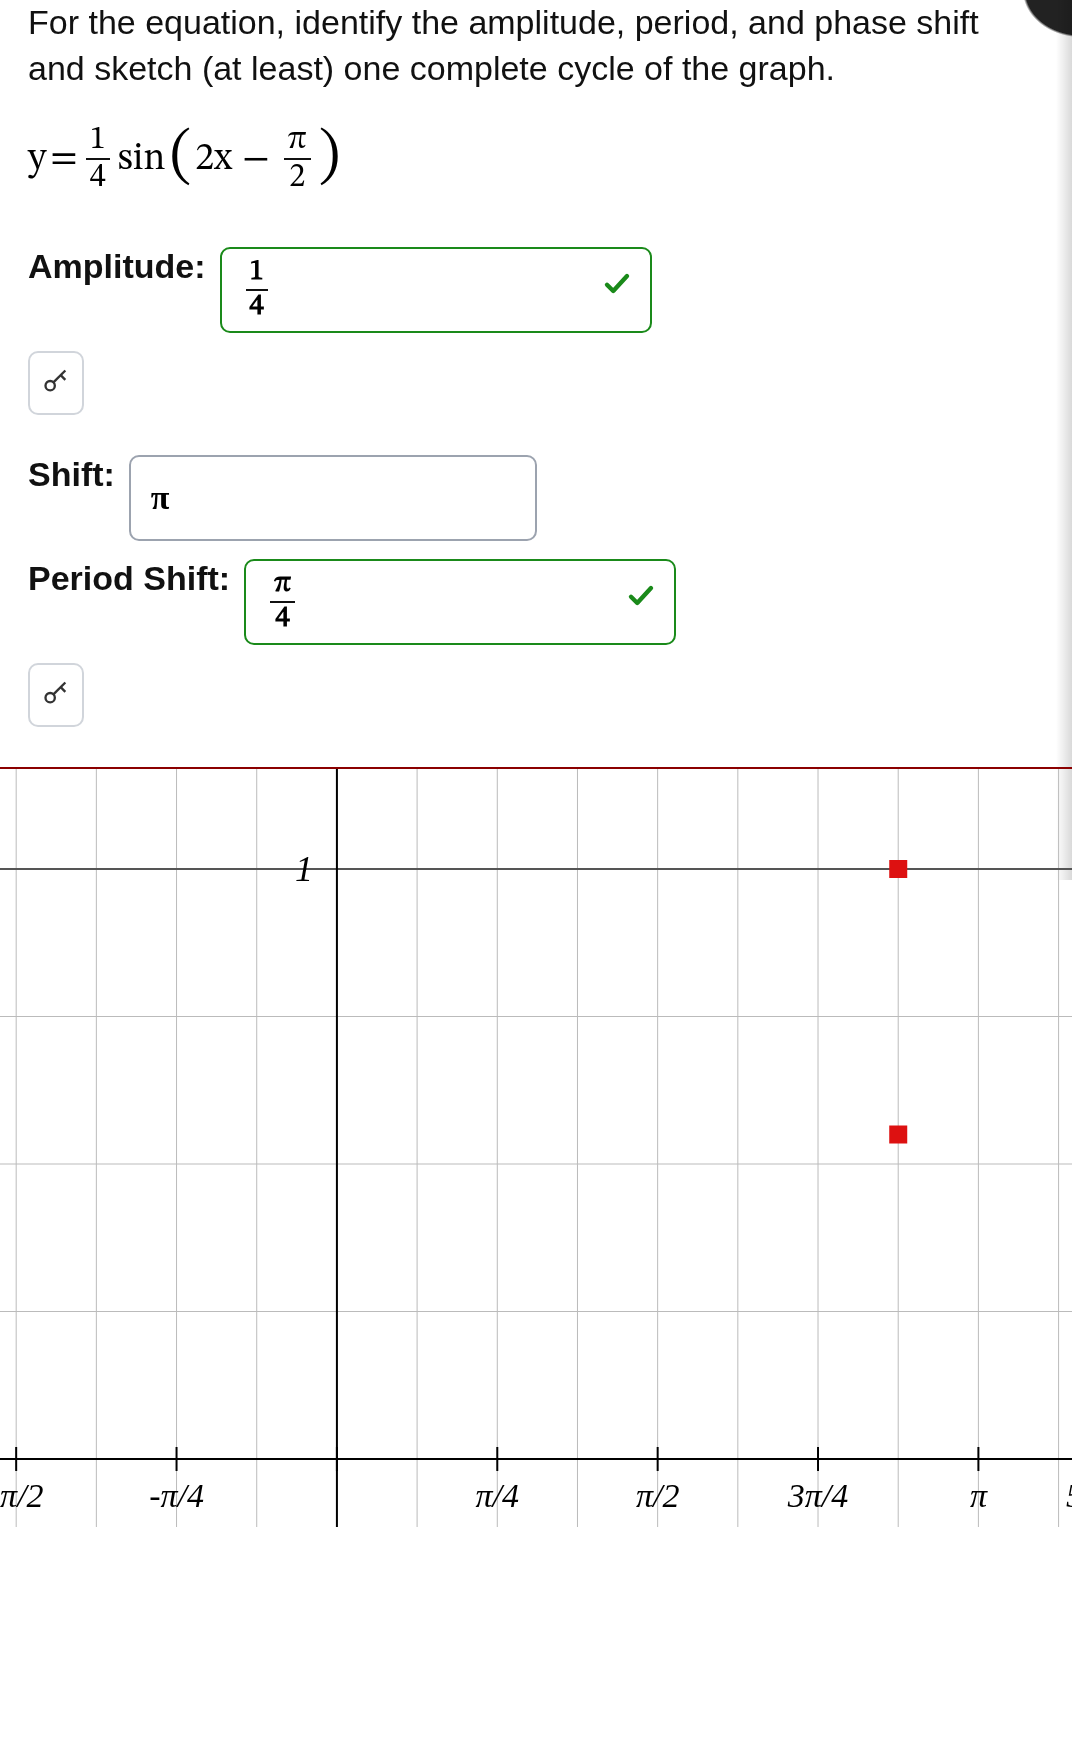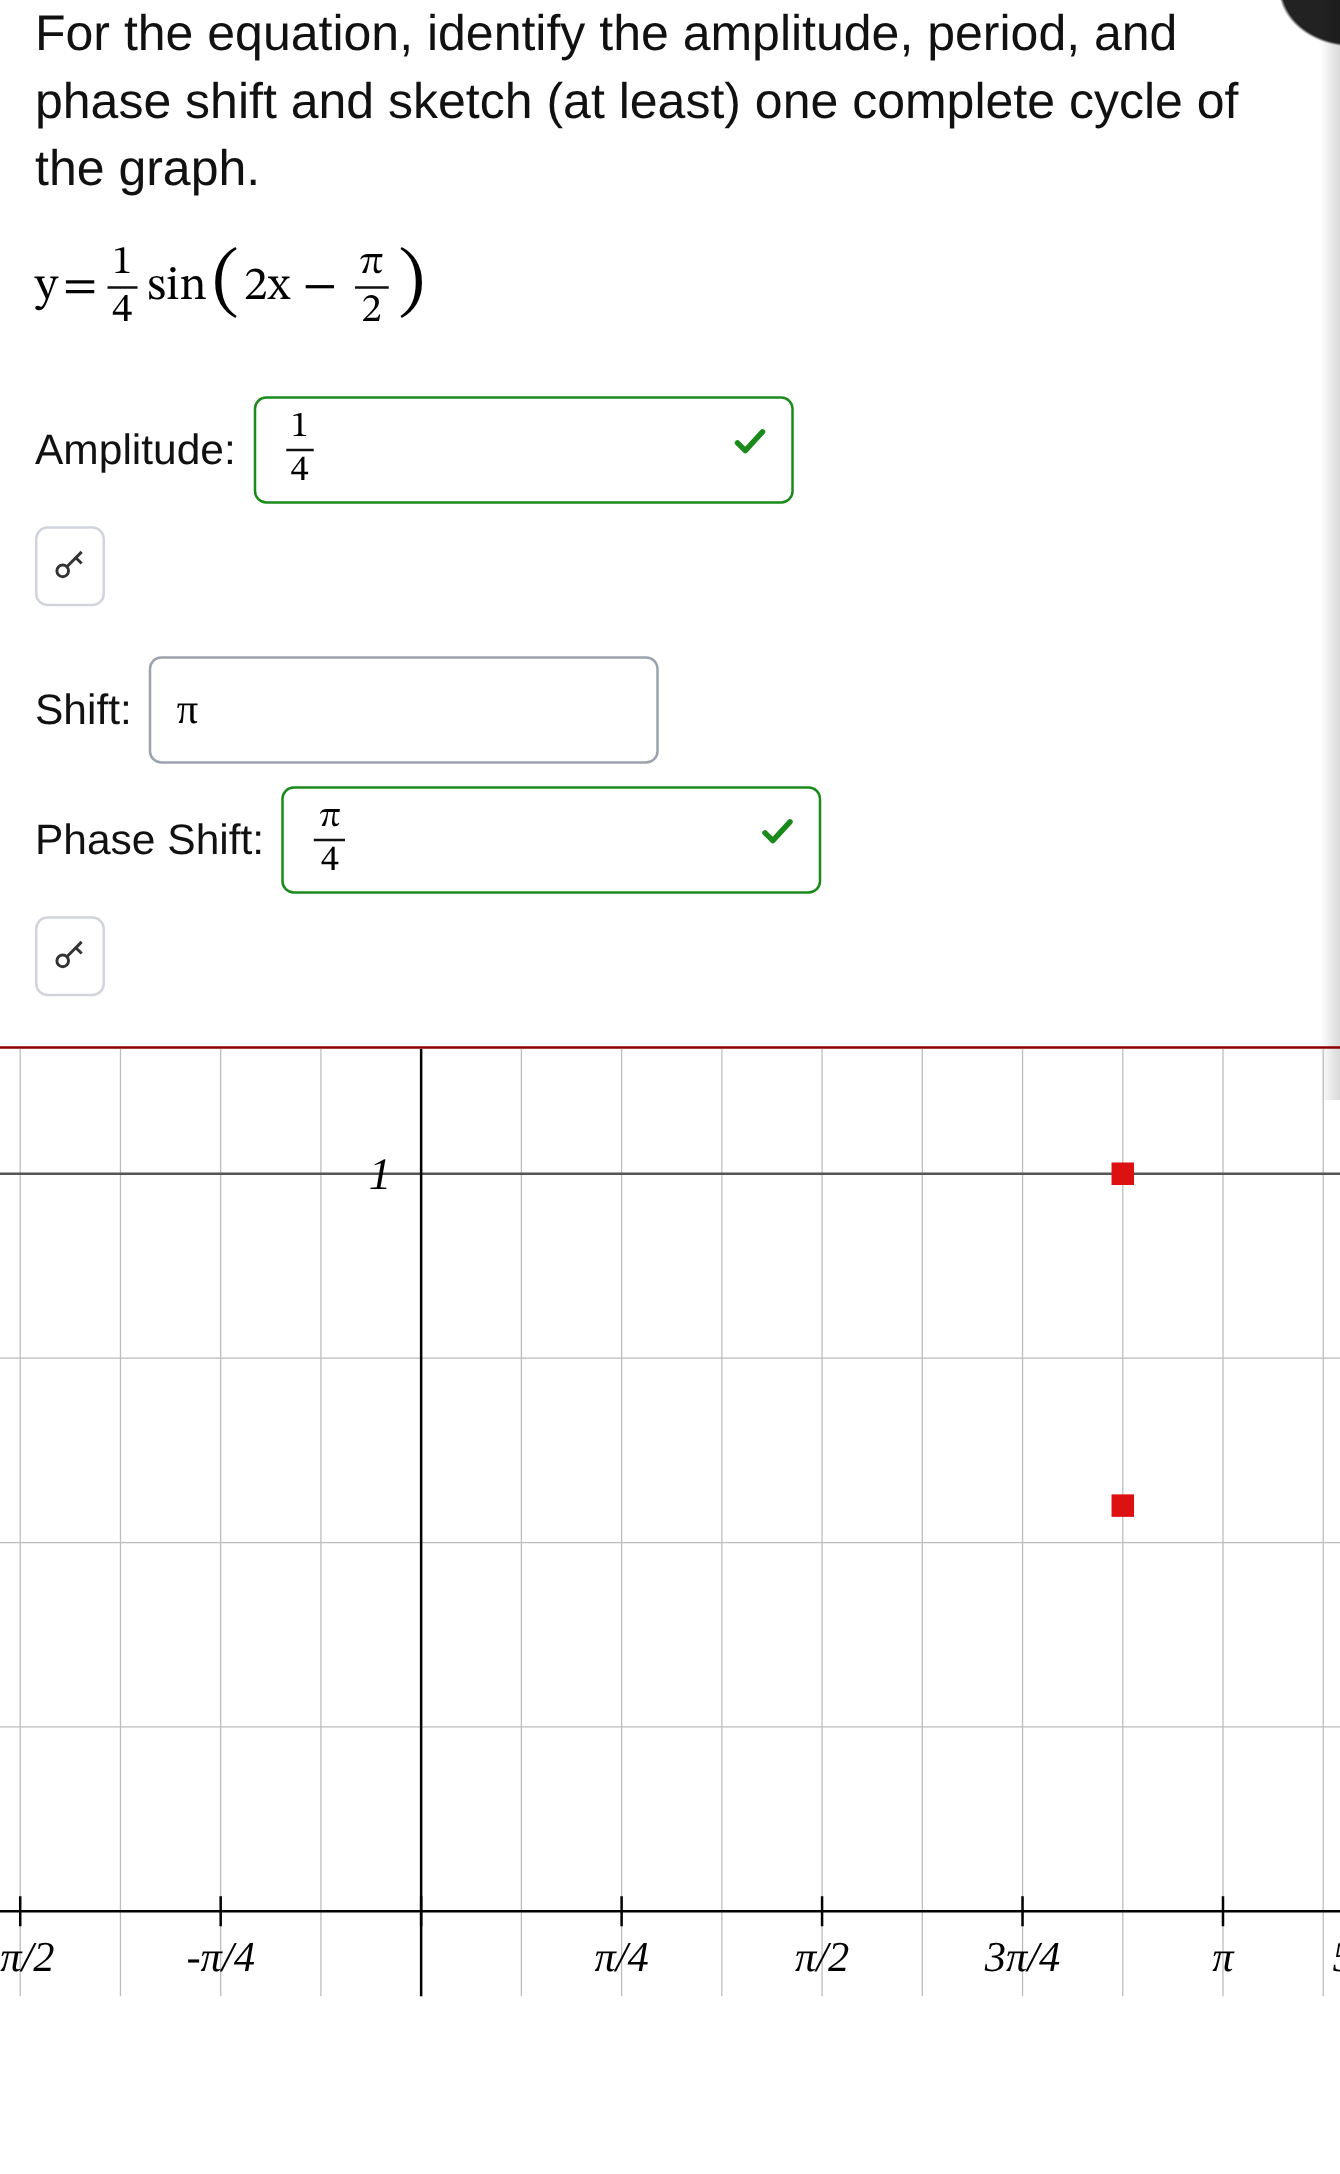--- a/index.html
+++ b/index.html
@@ -8,21 +8,21 @@
     padding: 0;
     font-family: -apple-system, BlinkMacSystemFont, "Segoe UI", Arial, sans-serif;
     background: #fff;
     width: 1072px;
     position: relative;
   }
   .content {
     padding: 0 30px 0 28px;
   }
   .prompt {
-    font-size: 40px;
+    font-size: 34px;
     line-height: 1.35;
     color: #111;
     margin: 0 0 30px 0;
   }
   .equation {
     font-family: "Cambria Math", "STIX Two Math", "Times New Roman", serif;
     font-size: 38px;
     margin: 30px 0 50px 0;
     display: flex;
     align-items: center;
@@ -40,22 +40,22 @@
   .frac .num { border-bottom: 2px solid #111; padding: 0 4px 2px; }
   .frac .den { padding: 2px 4px 0; }
   .lparen, .rparen {
     font-size: 1.6em;
     font-weight: 300;
     position: relative;
     top: -2px;
   }
   .row {
     display: flex;
-    align-items: center;
     margin-bottom: 18px;
+    font-weight: bold;
   }
   .label {
     font-size: 34px;
     color: #111;
     margin-right: 14px;
   }
   .answer-box {
     border: 2.5px solid #1a8a1a;
     border-radius: 10px;
     min-height: 86px;
@@ -164,21 +164,21 @@
   </button>
 
   <div class="row">
     <span class="label">Shift:</span>
     <div class="answer-box plain">
       <span style="font-family:'Cambria Math',serif">π</span>
     </div>
   </div>
 
   <div class="row" style="margin-top:14px">
-    <span class="label">Phase Shift:</span>
+    <span class="label">Period Shift:</span>
     <div class="answer-box correct">
       <span class="frac">
         <span class="num">π</span>
         <span class="den">4</span>
       </span>
       <span class="check">
         <svg width="30" height="30" viewBox="0 0 24 24" fill="none" stroke="#1a8a1a" stroke-width="3.5" stroke-linecap="round" stroke-linejoin="round">
             <polyline points="4 13 9 18 20 6"></polyline>
           </svg>
       </span>

